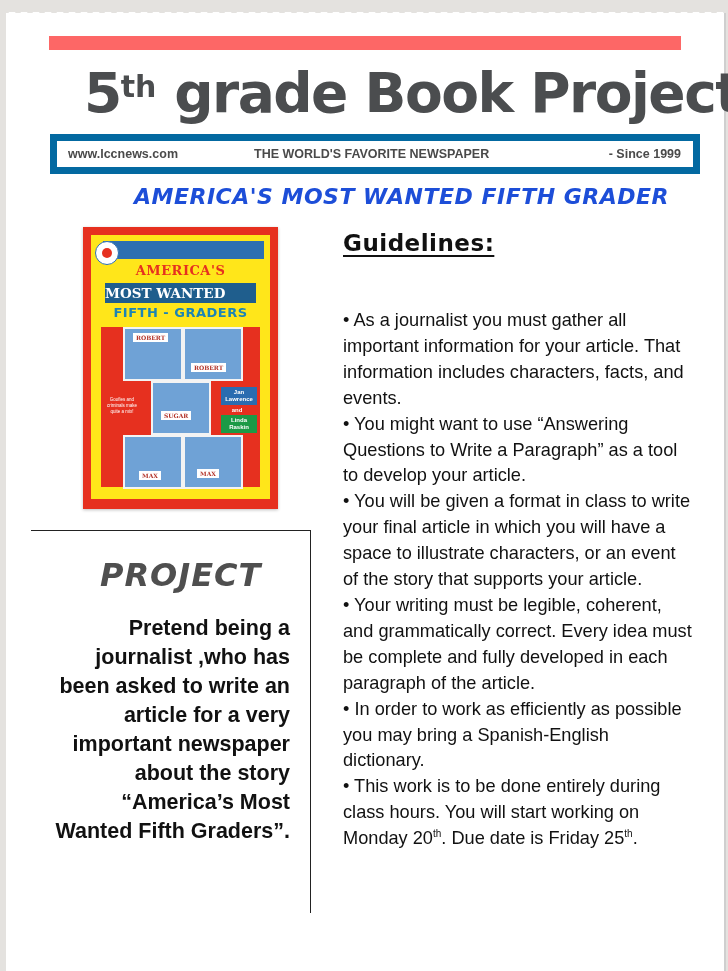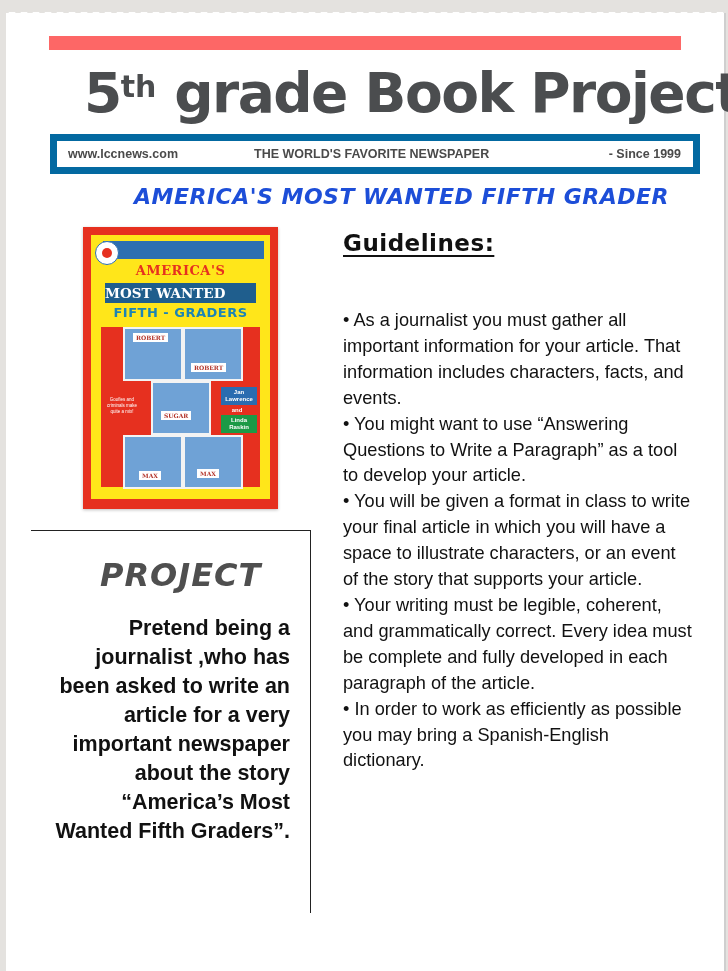--- a/index.html
+++ b/index.html
@@ -146,13 +146,14 @@
 <div class="project-title">Project</div>
 <div class="project-text">Pretend being a journalist ,who has been asked to write an article for a very important newspaper about the story “America’s Most Wanted Fifth Graders”.</div>
 
 <div class="guide-title">Guidelines:</div>
 <div class="guide-list">
   <p>• As a journalist you must gather all important information for your article. That information includes characters, facts, and events.</p>
   <p>• You might want to use “Answering Questions to Write a Paragraph” as a tool to develop your article.</p>
   <p>• You will be given a format in class to write your final article in which you will have a space to illustrate characters, or an event of the story that supports your article.</p>
   <p>• Your writing must be legible, coherent, and grammatically correct. Every idea must be complete and fully developed in each paragraph of the article.</p>
   <p>• In order to work as efficiently as possible you may bring a Spanish-English dictionary.</p>
+  <p><span>• This work is to be done entirely during class hours. You will start working on Monday 20</span><sup>th</sup><span>. Due date is Friday 25</span><sup>th</sup><span>.</span></p>
 </div>
 
 </body></html>

